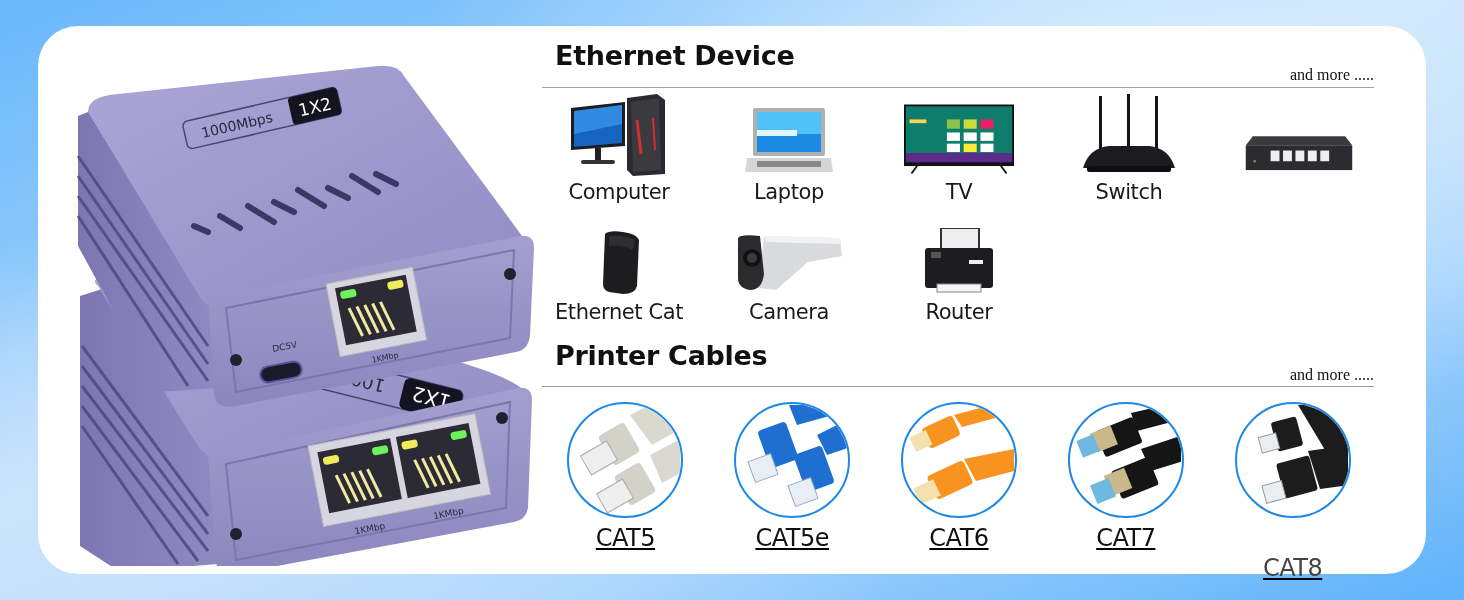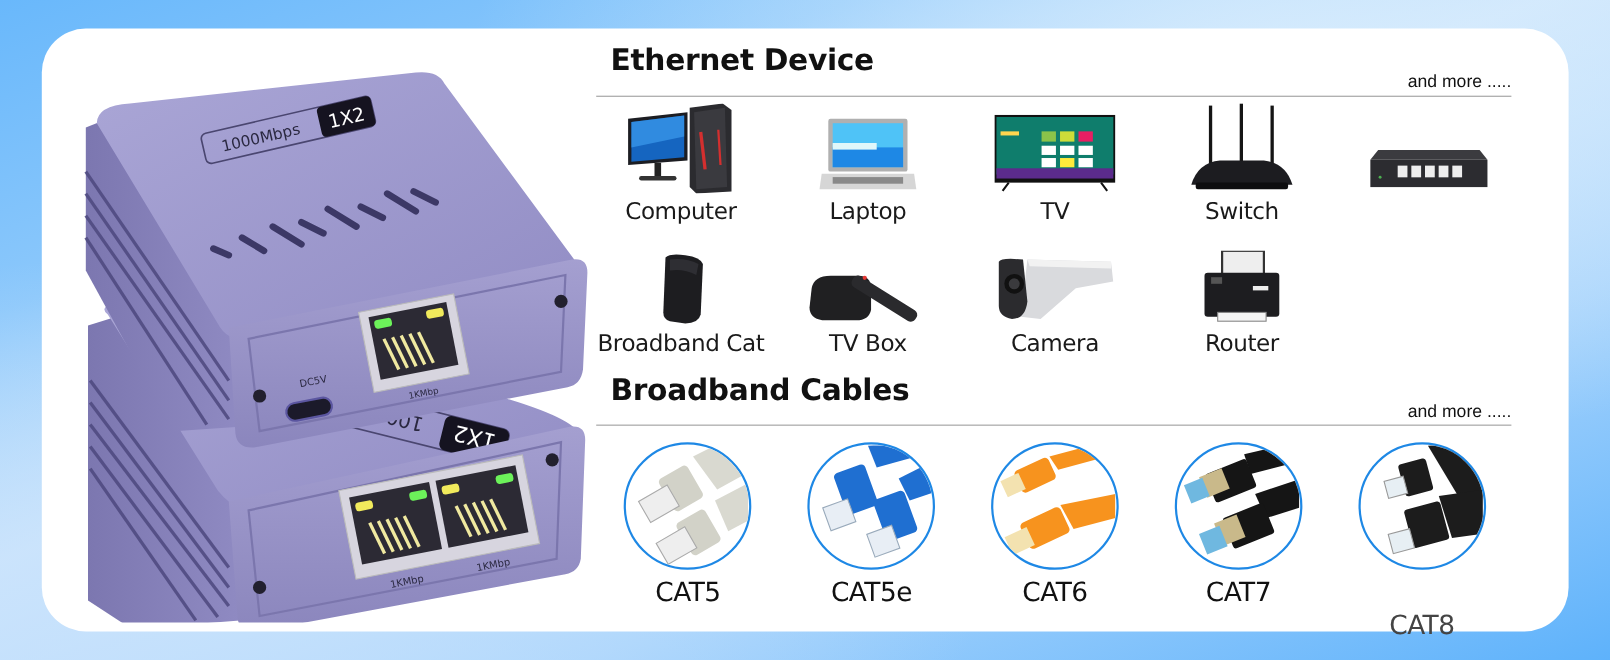--- a/index.html
+++ b/index.html
@@ -24,31 +24,31 @@
   .product svg { width: 100%; height: 100%; }
 
   
   .panel { position: absolute; left: 504px; top: 0; width: 834px; height: 424px; }
   .section-title {
     position: absolute; left: 13px; font-family: "DejaVu Sans", sans-serif;
     font-weight: bold; font-size: 27px; color: #111; letter-spacing: -0.3px;
   }
   .and-more {
     position: absolute; right: 2px; font-size: 16px; color: #111;
-    font-family: Liberation Sans, sans-serif;
+    font-family: Liberation Serif, serif;
   }
   .rule { position: absolute; left: 0; width: 832px; height: 1px; background: #9e9e9e; }
 
   .grid { position: absolute; left: 0; width: 834px; display: grid; grid-template-columns: repeat(5, 1fr); gap: 16px; }
   .item { display: flex; flex-direction: column; align-items: center; }
   .item .pic { width: 110px; height: 82px; display: flex; align-items: flex-end; justify-content: center; }
   .item .pic svg { display: block; }
   .item .lbl { font-size: 21px; color: #1a1a1a; margin-top: 4px; white-space: nowrap; font-family: "DejaVu Sans", sans-serif; font-weight: normal; letter-spacing: -0.4px; }
 
-  .cables { position: absolute; left: 0; top: 376px; width: 834px; display: grid; grid-template-columns: repeat(5, 1fr); }
+  .cables { position: absolute; left: 0; top: 376px; width: 834px; display: grid; grid-template-columns: repeat(5, 1fr); text-decoration: underline; }
   .cable { display: flex; flex-direction: column; align-items: center; }
   .ring {
     width: 116px; height: 116px; border-radius: 50%; border: 2.5px solid #1e88e5;
     background: #fff; overflow: hidden; display: flex; align-items: center; justify-content: center;
   }
   .cable .lbl { font-size: 24px; color: #111; margin-top: 6px; font-family: "DejaVu Sans", sans-serif; letter-spacing: -0.5px; }
   .cable .lbl.light { color: #444; margin-top: 36px; }
 </style>
 </head>
 <body>
@@ -274,33 +274,23 @@
         </div>
       </div>
 
       <div class="item">
         <div class="pic">
           <svg width="48" height="66" viewBox="0 0 48 66">
             <path d="M10 4 Q14 0 28 2 Q42 4 44 10 L42 56 Q40 64 28 64 L14 62 Q8 60 8 54 Z" fill="#1d1d20"></path>
             <path d="M14 6 Q28 4 40 10 L38 20 Q26 14 14 16 Z" fill="#2e2e33"></path>
           </svg>
         </div>
-        <span class="lbl">Broadband Cat</span>
-      </div>
-
-      <div class="item">
-        <div class="pic">
-          <svg width="114" height="56" viewBox="0 0 114 56">
-            <path d="M4 22 Q6 10 22 10 L48 10 Q60 10 60 22 L60 42 Q58 52 46 52 L14 52 Q2 50 2 40 Z" fill="#202022"></path>
-            <rect x="46" y="8" width="70" height="12" rx="5" fill="#2a2a2d" transform="rotate(32 46 8)"></rect>
-            <circle cx="54" cy="12" r="2" fill="#e53935"></circle>
-          </svg>
-        </div>
-        <span class="lbl">TV Box</span>
-      </div>
+        <span class="lbl">Ethernet Cat</span>
+      </div>
+
 
       <div class="item">
         <div class="pic">
           <svg width="110" height="62" viewBox="0 0 110 62">
             <path d="M30 2 L106 4 L108 22 L74 28 L42 56 L24 54 Z" fill="#d9dadd"></path>
             <path d="M30 2 L106 4 L106 10 L32 8 Z" fill="#f2f2f2"></path>
             <path d="M4 4 Q6 0 26 2 L30 40 Q28 56 16 56 Q4 54 4 44 Z" fill="#2b2b2e"></path>
             <circle cx="18" cy="24" r="9" fill="#111"></circle>
             <circle cx="18" cy="24" r="5" fill="#3a3a3d"></circle>
           </svg>
@@ -315,21 +305,21 @@
             <rect x="4" y="20" width="68" height="40" rx="3" fill="#1d1d20"></rect>
             <rect x="10" y="24" width="10" height="6" fill="#555"></rect>
             <rect x="48" y="32" width="14" height="4" fill="#eee"></rect>
             <rect x="16" y="56" width="44" height="8" fill="#f5f5f5" stroke="#888" stroke-width="1"></rect>
           </svg>
         </div>
         <span class="lbl">Router</span>
       </div>
     </div>
 
-    <h2 class="section-title" style="top:314px;">Broadband Cables</h2>
+    <h2 class="section-title" style="top:314px;">Printer Cables</h2>
     <span class="and-more" style="top:340px;">and more .....</span>
     <div class="rule" style="top:360px;"></div>
 
     <div class="cables">
 
       <div class="cable">
         <div class="ring">
           <svg width="110" height="110" viewBox="0 0 110 110">
             <path d="M60 10 L100 -10 L118 20 L82 40 Z" fill="#d9d9d0"></path>
             <rect x="34" y="22" width="30" height="34" rx="4" fill="#d2d2c8" transform="rotate(-30 49 39)"></rect>

